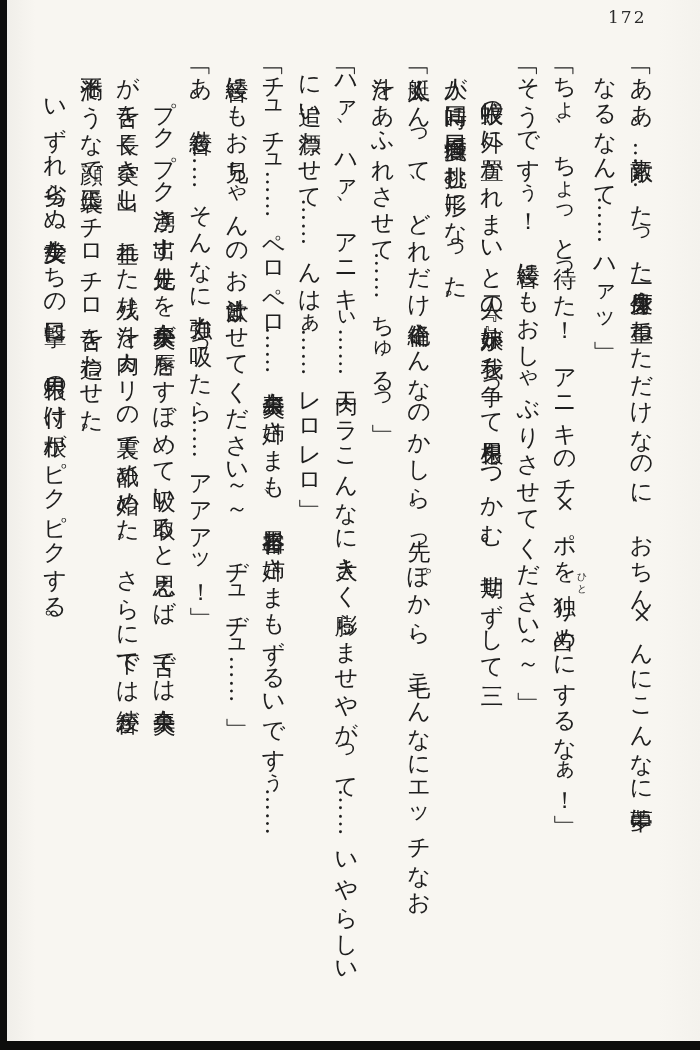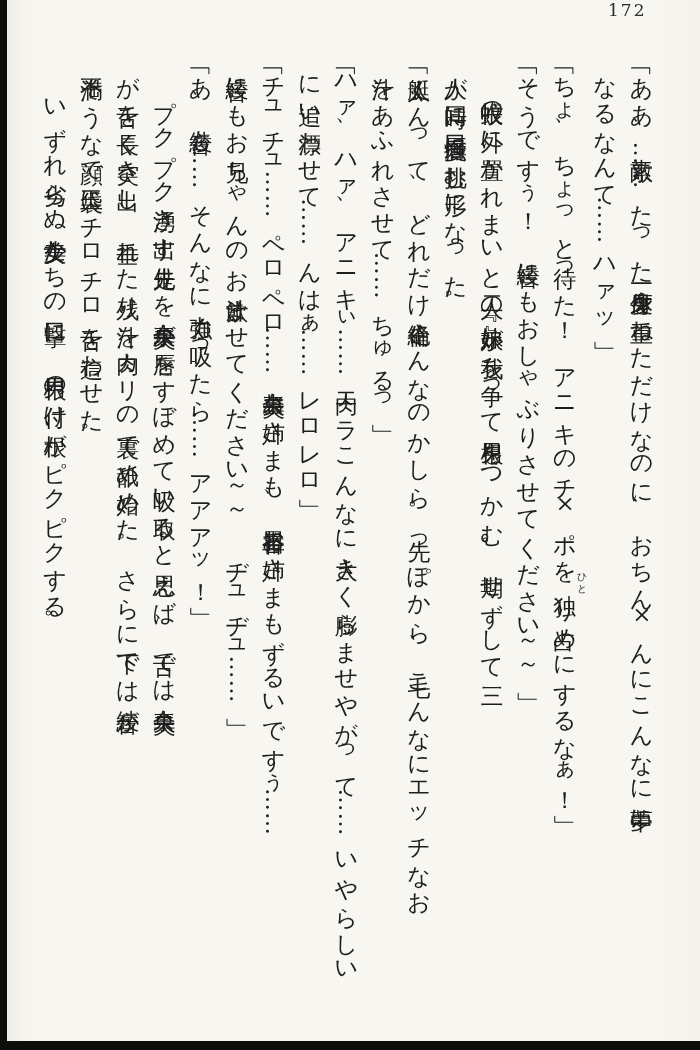--- a/index.html
+++ b/index.html
@@ -14,21 +14,21 @@
   }
   .page {
     position: relative;
     width: 700px;
     height: 1050px;
     background: linear-gradient(90deg, #eeece7 0%, #f8f6f1 5%, #f8f6f1 94%, #f4f2ed 100%);
     overflow: hidden;
   }
   .page-number {
     position: absolute;
-    top: 0;
+    top: 7px;
     left: 608px;
     font-size: 17px;
     letter-spacing: 2px;
     color: #2b2b2b;
   }
   .text-block {
     position: absolute;
     top: 60px;
     right: 40px;
     height: 928px;

